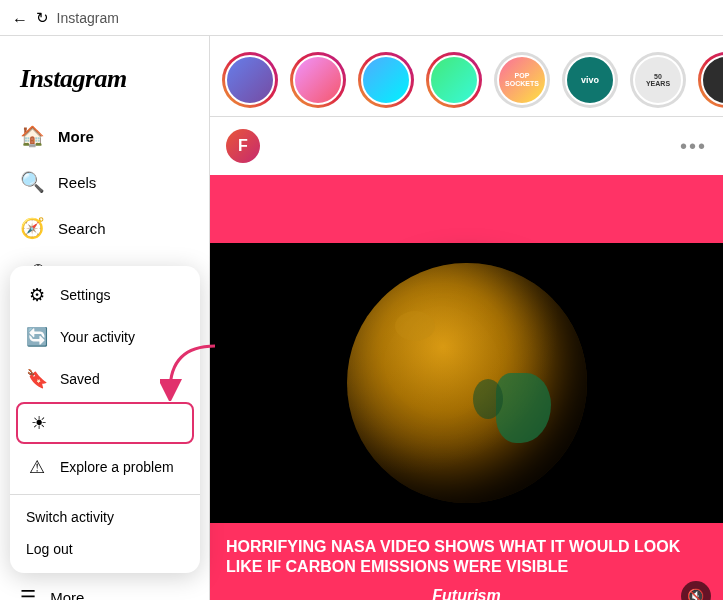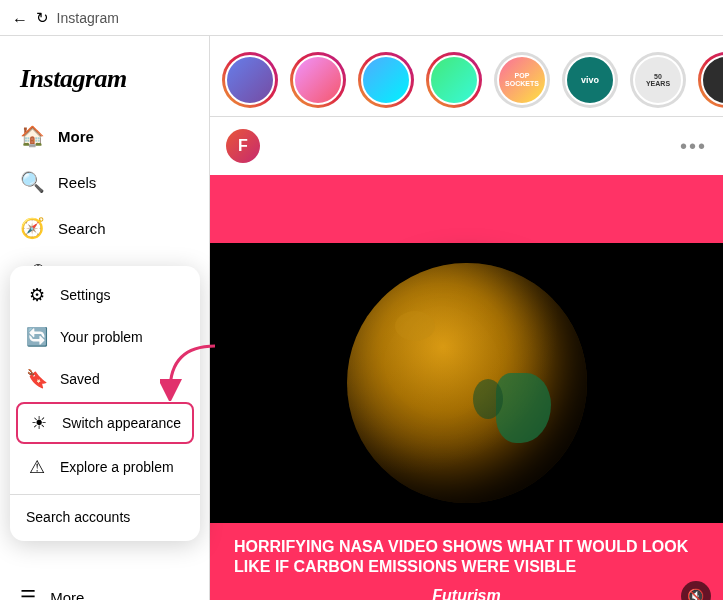--- a/index.html
+++ b/index.html
@@ -281,37 +281,39 @@
     </div>
   </div>
 
   <div class="dropdown-menu">
     <div class="dropdown-item">
       <span class="dropdown-icon">⚙</span>
       <span>Settings</span>
     </div>
     <div class="dropdown-item">
       <span class="dropdown-icon">🔄</span>
-      <span>Your problem</span>
+      <span>Your activity</span>
     </div>
     <div class="dropdown-item">
       <span class="dropdown-icon">🔖</span>
       <span>Saved</span>
     </div>
     <div class="dropdown-item highlighted">
       <span class="dropdown-icon">☀</span>
-      <span>Switch appearance</span>
     </div>
     <div class="dropdown-item">
       <span class="dropdown-icon">⚠</span>
       <span>Explore a problem</span>
     </div>
     <div class="dropdown-divider"></div>
     <div class="dropdown-section-label">
-      <span>Search accounts</span>
+      <span>Switch activity</span>
+    </div>
+    <div class="dropdown-section-label">
+      <span>Log out</span>
     </div>
   </div>
 
   <div class="arrow-container">
     <svg class="arrow-svg" viewBox="0 0 60 60" fill="none">
       <defs>
         <marker id="arrowhead" markerWidth="8" markerHeight="8" refX="4" refY="4" orient="auto">
           <path d="M0,0 L8,4 L0,8 Z" fill="#e1306c"></path>
         </marker>
       </defs>
@@ -395,21 +397,21 @@
               <div style="position:absolute;bottom:25%;right:15%;width:55px;height:70px;background:#1a6b3a;border-radius:30% 50% 60% 40%;opacity:0.8;"></div>
               <div style="position:absolute;bottom:35%;right:35%;width:30px;height:40px;background:#0d4a28;border-radius:50%;opacity:0.6;"></div>
               <div style="position:absolute;top:20%;left:20%;width:40px;height:30px;background:#b8820d;border-radius:50%;opacity:0.4;"></div>
 
               <div style="position:absolute;inset:0;border-radius:50%;background:radial-gradient(circle at 25% 25%, rgba(255,200,50,0.15) 0%, transparent 60%);pointer-events:none;"></div>
             </div>
           </div>
         </div>
 
         <div style="background:#ff3060;width:100%;padding:14px 16px 16px 16px;position:relative;">
-          <div style="font-size:16px;font-weight:900;color:#fff;line-height:1.25;text-transform:uppercase;margin-bottom:10px;margin-left:8px;">HORRIFYING NASA VIDEO SHOWS WHAT IT WOULD LOOK LIKE IF CARBON EMISSIONS WERE VISIBLE</div>
+          <div style="font-size:16px;font-weight:900;color:#fff;line-height:1.25;text-transform:uppercase;margin-bottom:10px;">HORRIFYING NASA VIDEO SHOWS WHAT IT WOULD LOOK LIKE IF CARBON EMISSIONS WERE VISIBLE</div>
           <div style="font-size:16px;font-weight:700;color:#fff;font-style:italic;text-align:center;">Futurism</div>
 
           <div class="mute-btn" style="position:absolute;bottom:10px;right:12px;">🔇</div>
         </div>
       </div>
     </div>
   </div>
 </div>
 
 </div>

